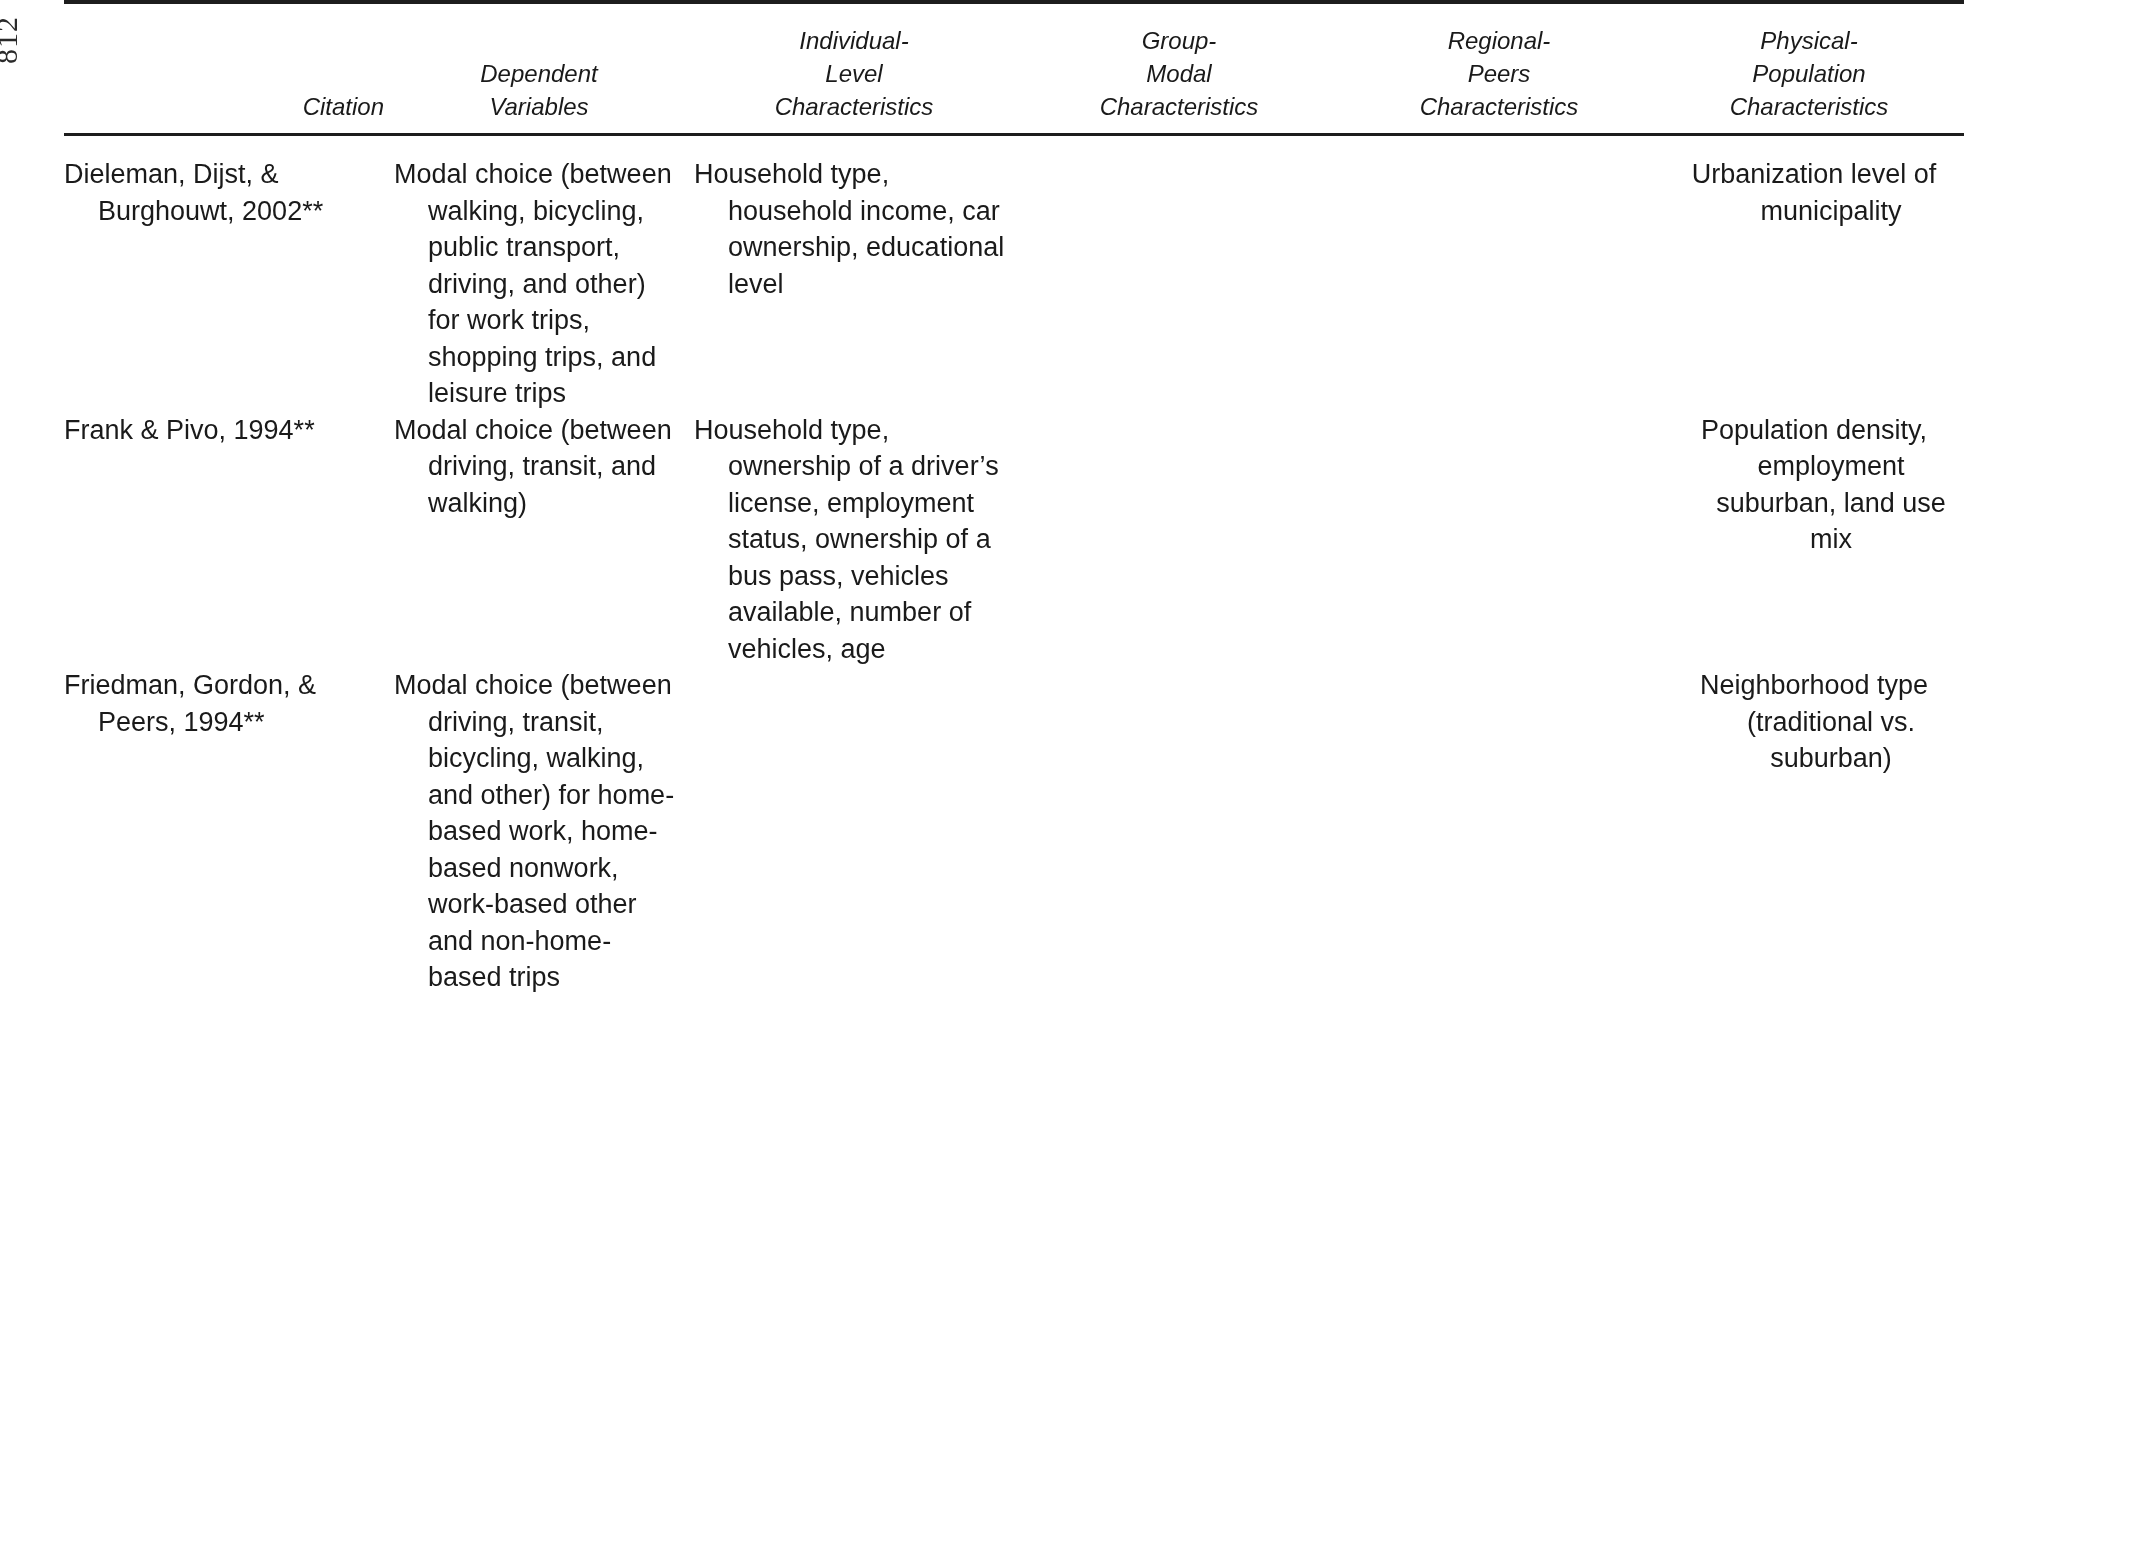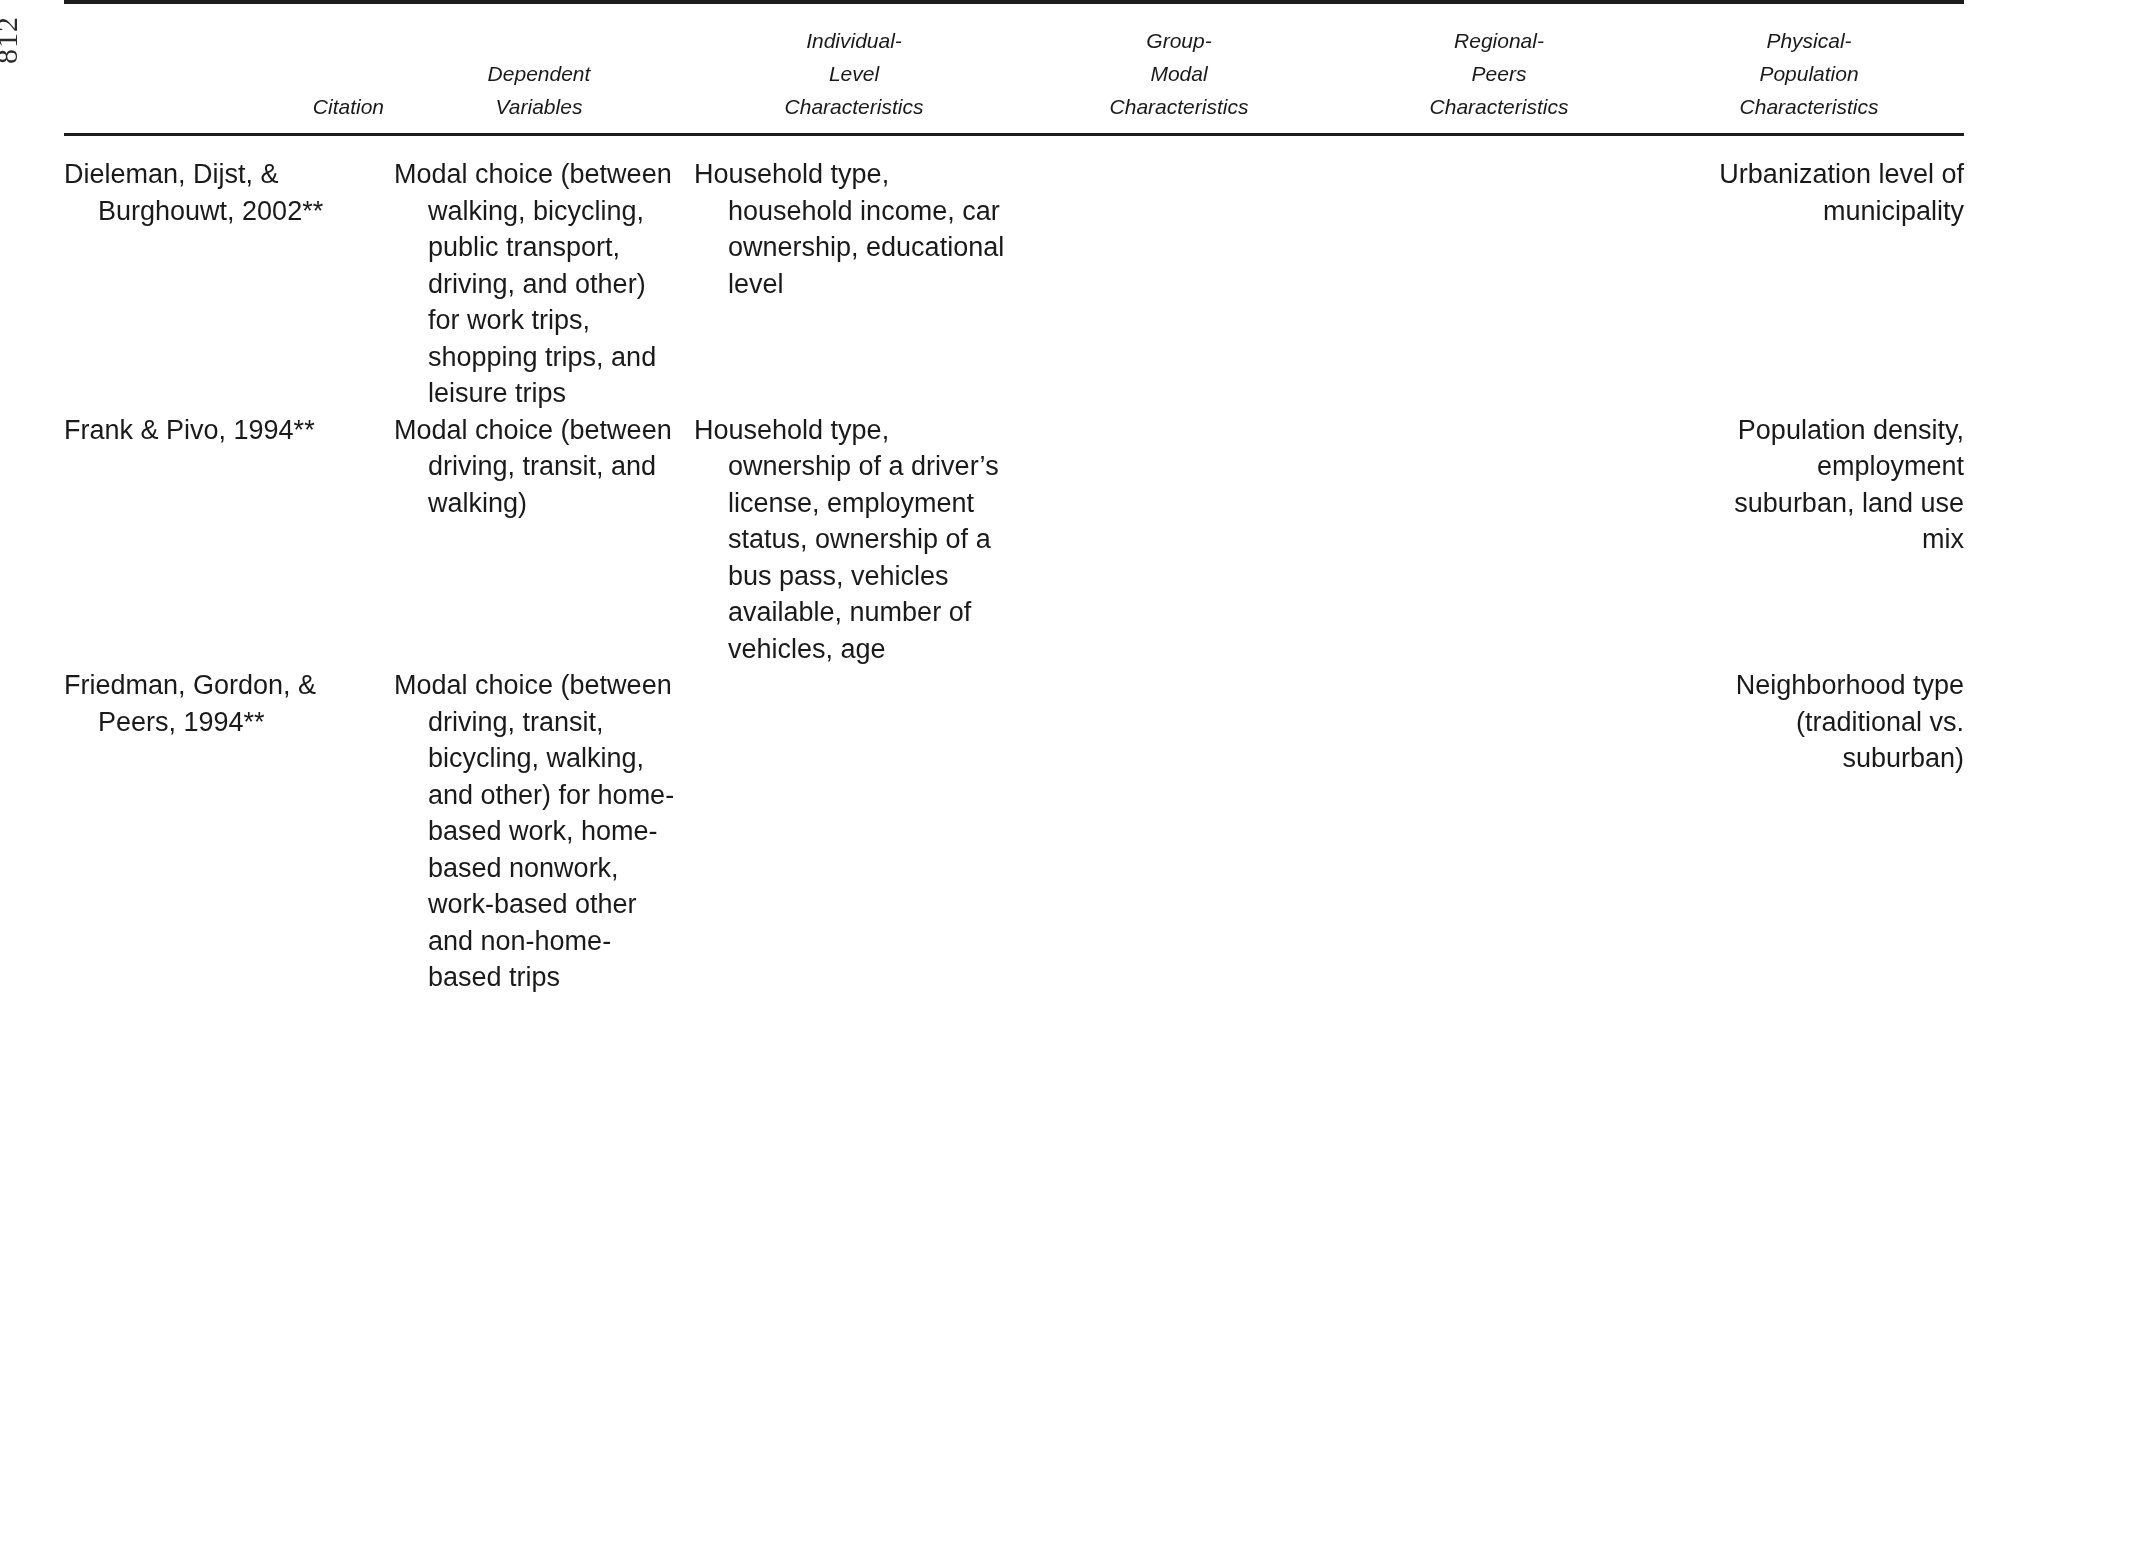--- a/index.html
+++ b/index.html
@@ -52,21 +52,21 @@
   table.data col.c-citation { width: 330px; }
   table.data col.c-dep      { width: 300px; }
   table.data col.c-ind      { width: 330px; }
   table.data col.c-grp      { width: 320px; }
   table.data col.c-reg      { width: 320px; }
   table.data col.c-phys     { width: 300px; }
 
   thead th {
     font-weight: normal;
     font-style: italic;
-    font-size: 21px;
+    font-size: 24px;
     line-height: 33px;
     vertical-align: bottom;
     padding: 6px 10px 10px 0;
     text-align: center;
     white-space: pre-line;
   }
   thead th.left-head {
     text-align: right;
     padding-left: 0;
   }
@@ -85,21 +85,21 @@
   tbody tr.first-body td { padding-top: 20px; }
 
   
   .hang {
     display: block;
     padding-left: 34px;
     text-indent: -34px;
   }
   .hang-right {
     display: block;
-    text-align: right;
+    text-align: center;
     padding-left: 34px;
     text-indent: -34px;
   }
   td.phys { padding-right: 0; }
 </style>
 </head>
 <body>
 
 <div class="folio">812</div>
 

